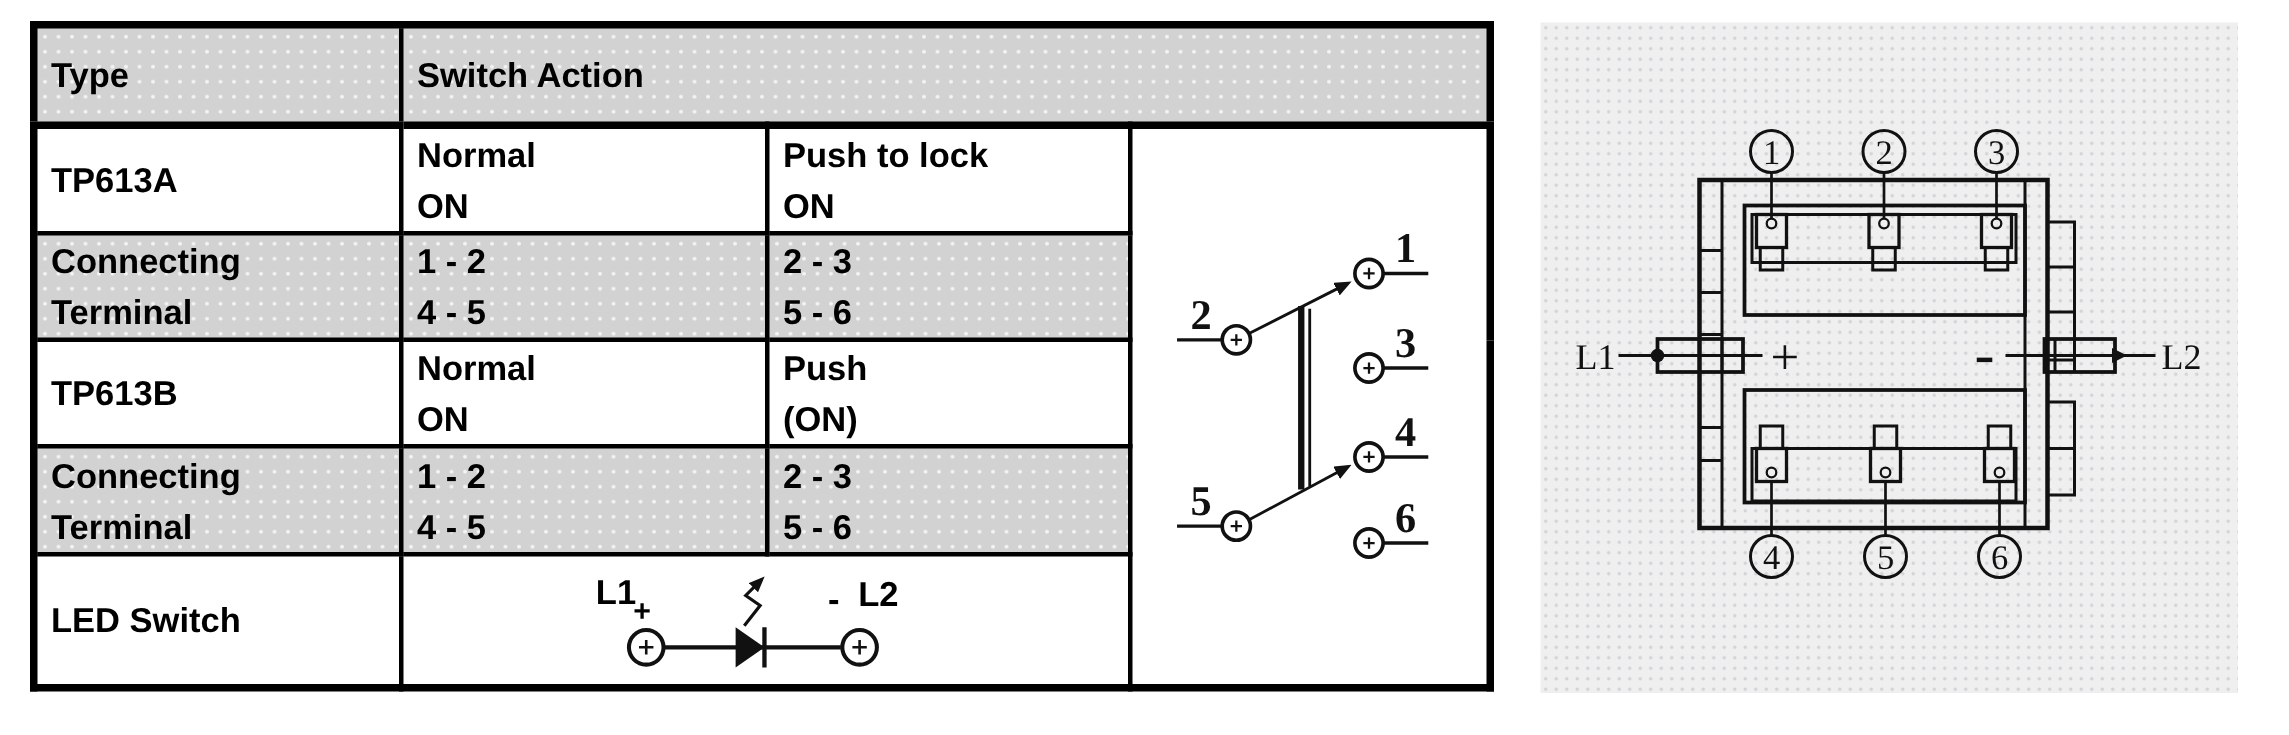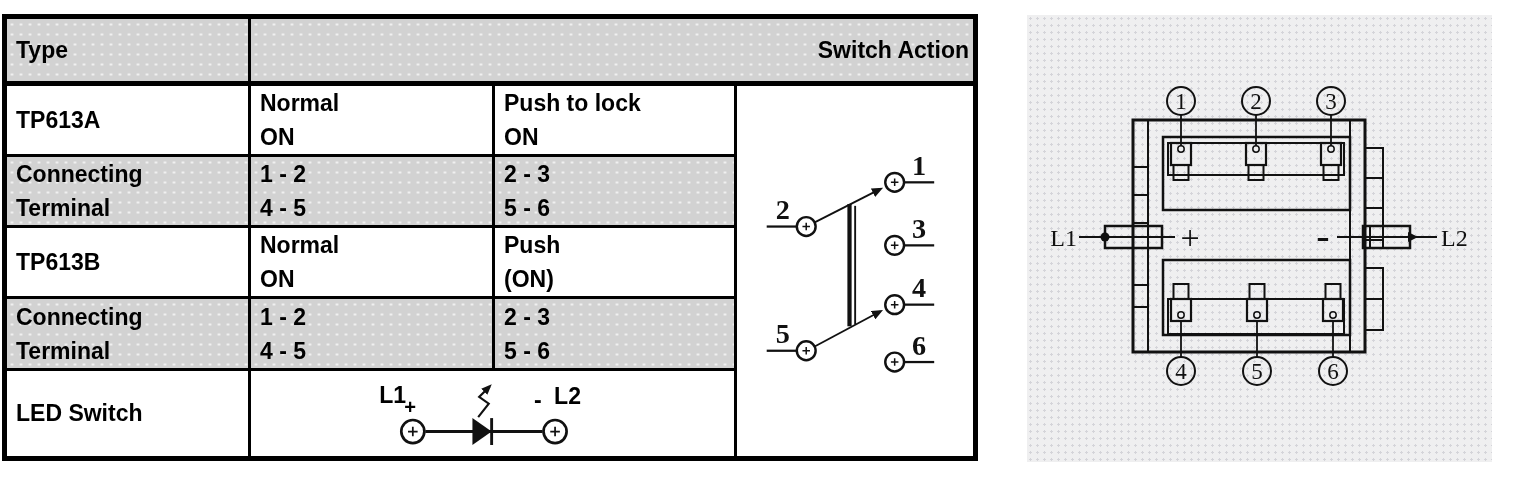--- a/index.html
+++ b/index.html
@@ -1,25 +1,25 @@
 <!DOCTYPE html>
 <html><head>
 <meta charset="utf-8">
 <style>
   html,body{margin:0;padding:0;background:#fff;}
   body{width:1526px;height:490px;position:relative;font-family:"Liberation Sans",sans-serif;}
   .stage{position:absolute;inset:0;}
 
   
-  table.spec{position:absolute;left:2px;top:14px;border-collapse:collapse;table-layout:fixed;
+  table.spec{position:absolute;left:20px;top:14px;border-collapse:collapse;table-layout:fixed;
              border:5px solid #000;background:#fff;}
   table.spec td{border:3px solid #000;padding:0 4px 0 9px;font-weight:bold;font-size:23px;
                 color:#000;line-height:34px;vertical-align:middle;letter-spacing:0;}
   tr.hdr td{border-bottom:5px solid #000;}
-  td.center{text-align:right;padding-left:4px;}
+  td.center{text-align:left;padding-left:4px;}
   .dotgray{background-color:#d2d2d2;
            background-image:radial-gradient(circle, rgba(255,255,255,.75) 1px, rgba(255,255,255,0) 1.5px);
            background-size:9px 10px;}
   td.figure{padding:0;vertical-align:top;background:#fff;}
   td.figure svg{display:block;width:100%;height:100%;}
 
   
   .panel{position:absolute;left:1027px;top:15px;width:465px;height:447px;
          background-color:#efeff0;
          background-image:radial-gradient(circle, rgba(180,180,188,.45) 1px, rgba(180,180,188,0) 1.4px);

